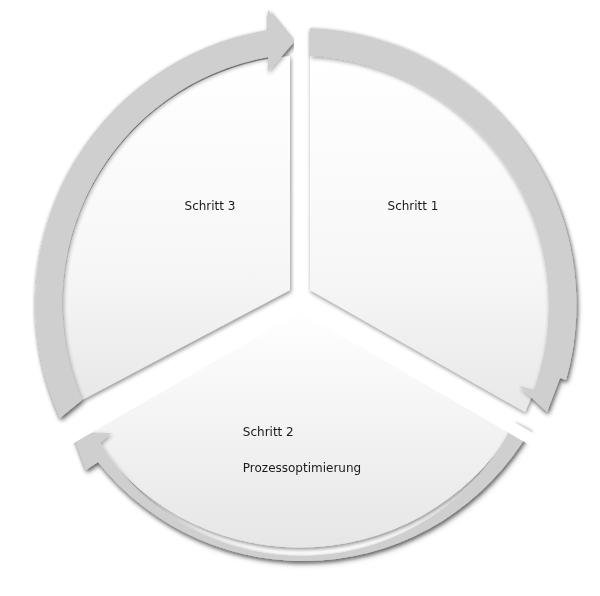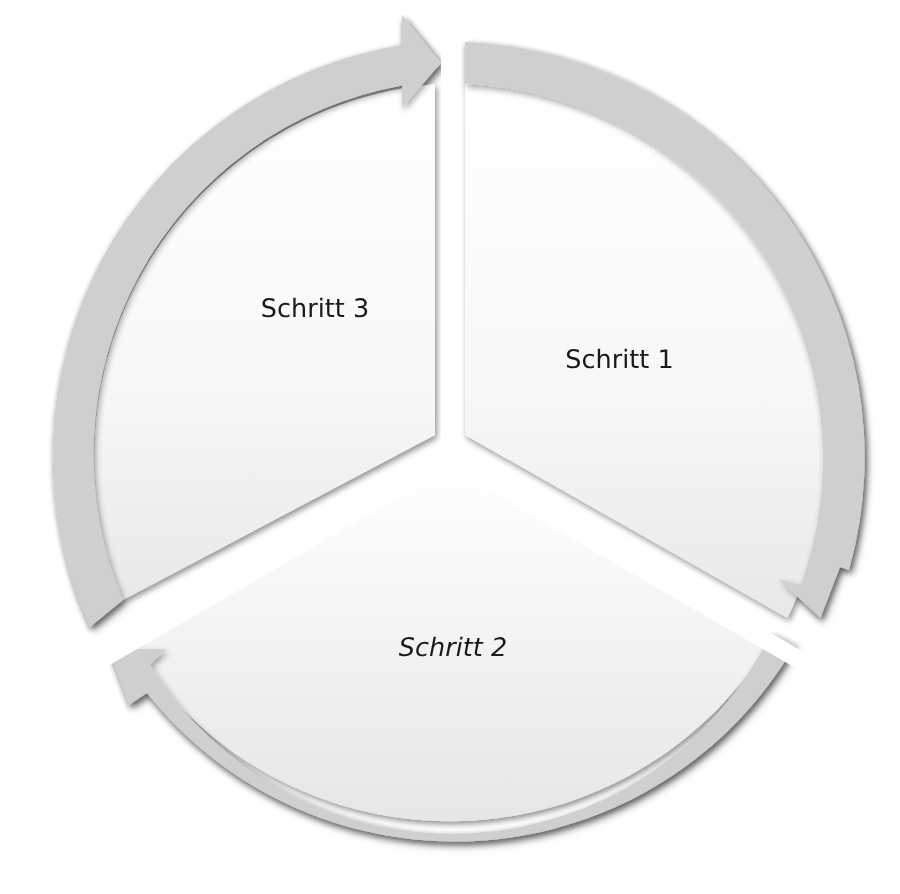--- a/index.html
+++ b/index.html
@@ -17,21 +17,21 @@
       position: absolute;
       left: 0;
       top: 0;
       width: 600px;
       height: 596px;
     }
     .label {
       position: absolute;
       text-align: left;
       font-family: "DejaVu Sans", sans-serif;
-      font-size: 17px;
+      font-size: 12px;
       color: #1a1a1a;
       line-height: 36px;
       white-space: nowrap;
       transform: translateX(-50%);
     }
   </style>
 </head>
 <body>
 
 <svg class="diagram" viewBox="0 0 600 596" xmlns="http://www.w3.org/2000/svg">
@@ -98,19 +98,20 @@
     <line x1="300" y1="305" x2="300" y2="20"></line>
     <line x1="300" y1="305" x2="60" y2="444"></line>
     <line x1="300" y1="305" x2="540" y2="444"></line>
   </g>
 </svg>
 
 <div class="label" style="left:210px; top:188px;">
   <div>Schritt 3</div>
 </div>
 
-<div class="label" style="left:413px; top:188px;margin-top:34px;">
+<div class="label" style="left:413px; top:188px;">
   <div>Schritt 1</div>
 </div>
 
-<div class="label" style="left:302px; top:414px;font-style:italic;">
+<div class="label" style="left:302px; top:414px;">
   <div>Schritt 2</div>
+  <div>Prozessoptimierung</div>
 </div>
 
 </body></html>

